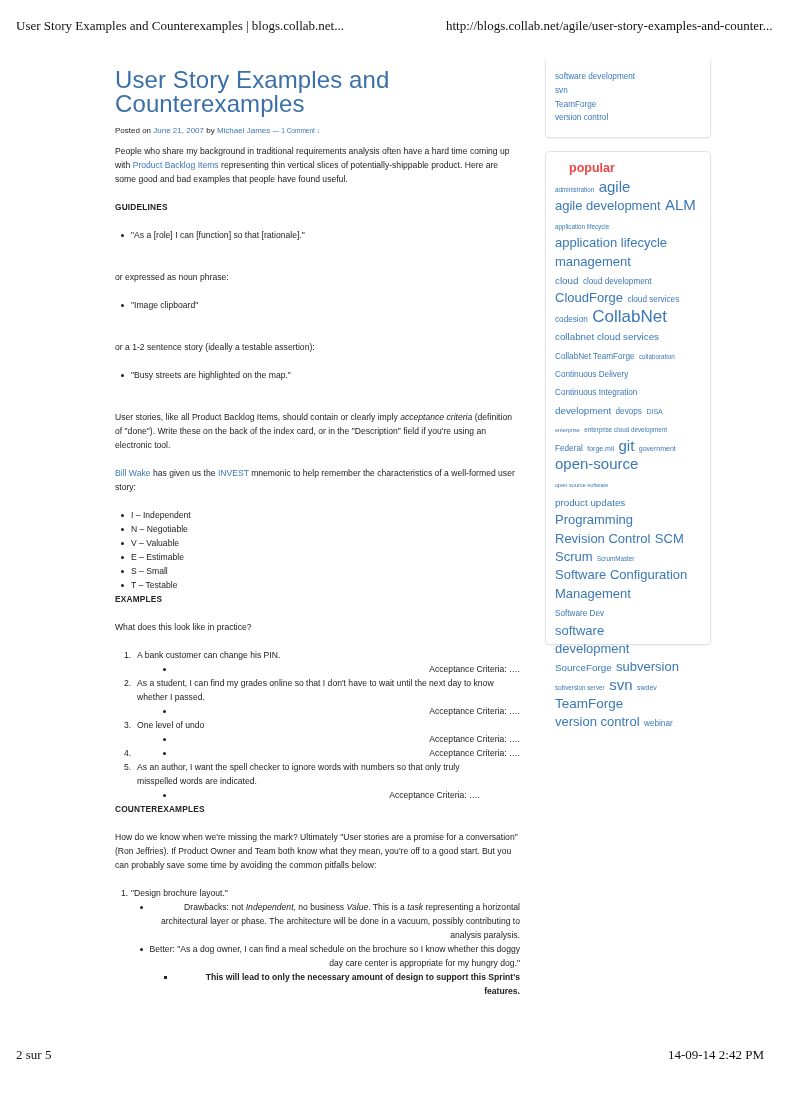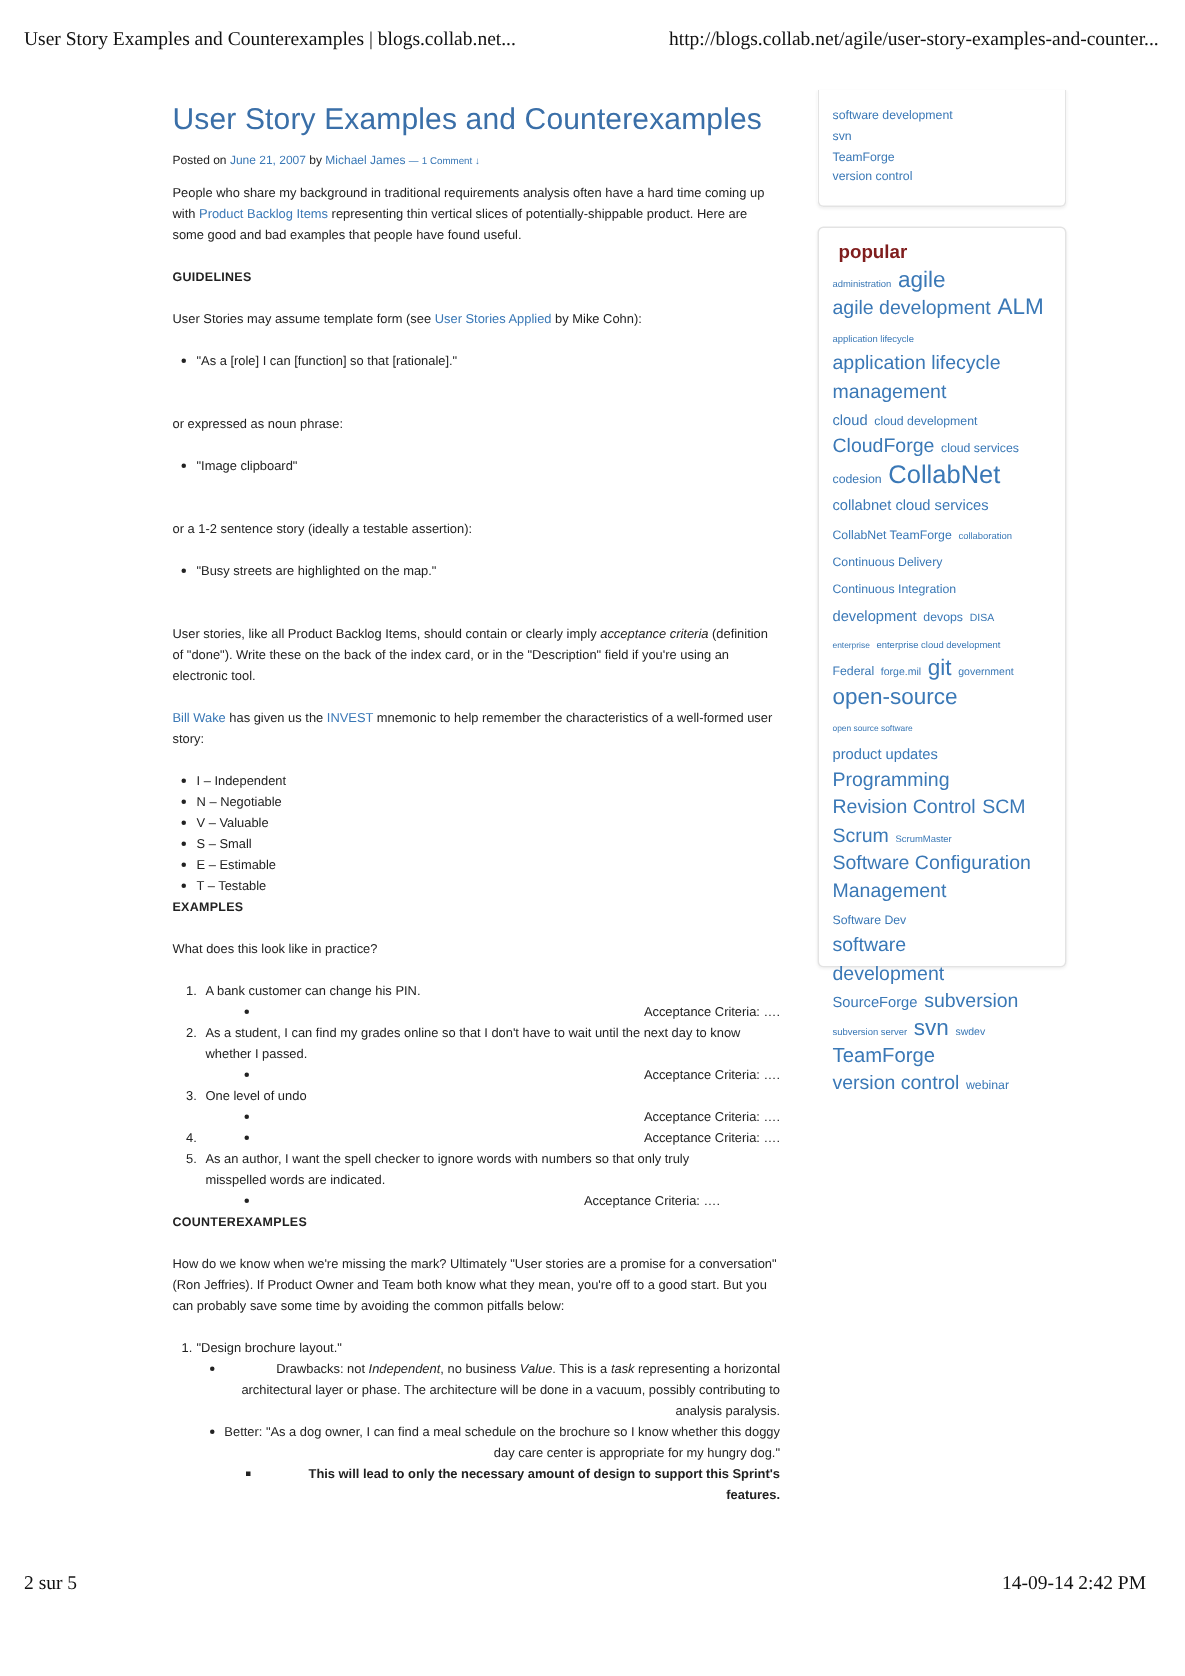--- a/index.html
+++ b/index.html
@@ -7,21 +7,21 @@
   .print-header { position:absolute; top:18px; left:16px; right:16px; font-family:"Liberation Serif", serif; font-size:13px; color:#111; }
   .print-header .ttl { position:absolute; left:0; top:0; }
   .print-header .url { position:absolute; left:430px; top:0; }
   .print-footer { position:absolute; top:1047px; left:16px; right:16px; font-family:"Liberation Serif", serif; font-size:13px; color:#111; }
   .print-footer .pg { position:absolute; left:0; }
   .print-footer .dt { position:absolute; right:10px;text-align:right; }
 
   a, .lnk { color:#3a78b6; text-decoration:none; }
 
   .main { position:absolute; left:115px; top:68px; width:405px; font-size:8.6px; line-height:14px; }
-  .post-title { font-size:20px; color:#3a6fa8; font-weight:normal; margin:0 0 8px 0; line-height:24px; letter-spacing:0.1px; }
+  .post-title { font-size:24px; color:#3a6fa8; font-weight:normal; margin:0 0 8px 0; line-height:24px; letter-spacing:0.1px; }
   .meta { font-size:8px; margin-bottom:6px; }
   .meta .small { font-size:6.5px; }
   p { margin:0 0 14px 0; }
   .h { font-weight:bold; font-size:8.3px; margin:0 0 14px 0; letter-spacing:0.2px; }
   ul, ol { margin:0; padding:0; }
   ul.blt { list-style:none; margin:0 0 14px 0; }
   ul.blt li { position:relative; padding-left:16px; }
   ul.blt li::before { content:""; position:absolute; left:6px; top:6px; width:3px; height:3px; background:#222; border-radius:50%; }
   .spacer { height:14px; }
   ol.num { list-style:none; margin:0; }
@@ -33,21 +33,21 @@
   ul.sub2 { list-style:none; margin:0; padding:0; }
   ul.sub2 li { position:relative; padding-left:14px; margin-left:10px !important;font-weight:bold; }
   ul.sub2 li::before { content:""; position:absolute; left:4px; top:5px; width:4px; height:4px; background:#222; border-radius:0 !important; }
   em { font-style:italic; }
 
   .side-top { position:absolute; left:545px; top:60px; width:164px; height:77px; border:1px solid #e3e3e3; border-top:none; border-radius:0 0 4px 4px; box-shadow:0 1px 2px rgba(0,0,0,0.06); }
   .side-top .items { position:absolute; left:9px; top:10px; font-size:8.2px; line-height:13.8px; }
   .side-top .items div { color:#3a78b6; }
 
   .popular { position:absolute; left:545px; top:151px; width:164px; height:492px; border:1px solid #e3e3e3; border-radius:4px; box-shadow:0 1px 2px rgba(0,0,0,0.06); }
-  .popular .ph { position:absolute; left:13px; top:9px; font-size:12.5px; font-weight:bold; color:#7f1d1d; }
+  .popular .ph { position:absolute; left:23px; top:9px; font-size:12.5px; font-weight:bold; color:#ef4444; }
   .tags { position:absolute; left:9px; top:26px; width:150px; color:#3a78b6; line-height:1.15; }
   .tags span { color:#3a78b6; }
   .t1 { font-size:6.3px; } .t2 { font-size:8.2px; } .t3 { font-size:9.8px; } .t4 { font-size:13px; } .t5 { font-size:15px; } .t6 { font-size:17px; }
   .tags .line { display:block; white-space:nowrap; }
 </style>
 </head>
 <body>
 
 <div class="print-header">
   <span class="ttl">User Story Examples and Counterexamples | blogs.collab.net...</span>
@@ -64,25 +64,20 @@
     <span class="small lnk">—</span>
     <a class="lnk small">1 Comment ↓</a>
   </div>
   <p>
     <span>People who share my background in traditional requirements analysis often have a hard time coming up with</span>
     <a class="lnk">Product Backlog Items</a>
     <span>representing thin vertical slices of potentially-shippable product. Here are some good and bad examples that people have found useful.</span>
   </p>
 
   <div class="h">GUIDELINES</div>
-  <p>
-    <span>User Stories may assume template form (see</span>
-    <a class="lnk">User Stories Applied</a>
-    <span>by Mike Cohn):</span>
-  </p>
   <ul class="blt">
     <li>"As a [role] I can [function] so that [rationale]."</li>
   </ul>
   <div class="spacer"></div>
   <p>or expressed as noun phrase:</p>
   <ul class="blt">
     <li>"Image clipboard"</li>
   </ul>
   <div class="spacer"></div>
   <p>or a 1-2 sentence story (ideally a testable assertion):</p>
@@ -98,22 +93,22 @@
   <p>
     <a class="lnk">Bill Wake</a>
     <span>has given us the</span>
     <a class="lnk">INVEST</a>
     <span>mnemonic to help remember the characteristics of a well-formed user story:</span>
   </p>
   <ul class="blt" style="margin-bottom:0">
     <li>I – Independent</li>
     <li>N – Negotiable</li>
     <li>V – Valuable</li>
+    <li>E – Estimable</li>
     <li>S – Small</li>
-    <li>E – Estimable</li>
     <li>T – Testable</li>
   </ul>
   <div class="h">EXAMPLES</div>
   <p>What does this look like in practice?</p>
   <ol class="num">
     <li>
       <span class="n">1.</span>
       <span>A bank customer can change his PIN.</span>
       <ul class="sub">
           <li>Acceptance Criteria: ….</li>

